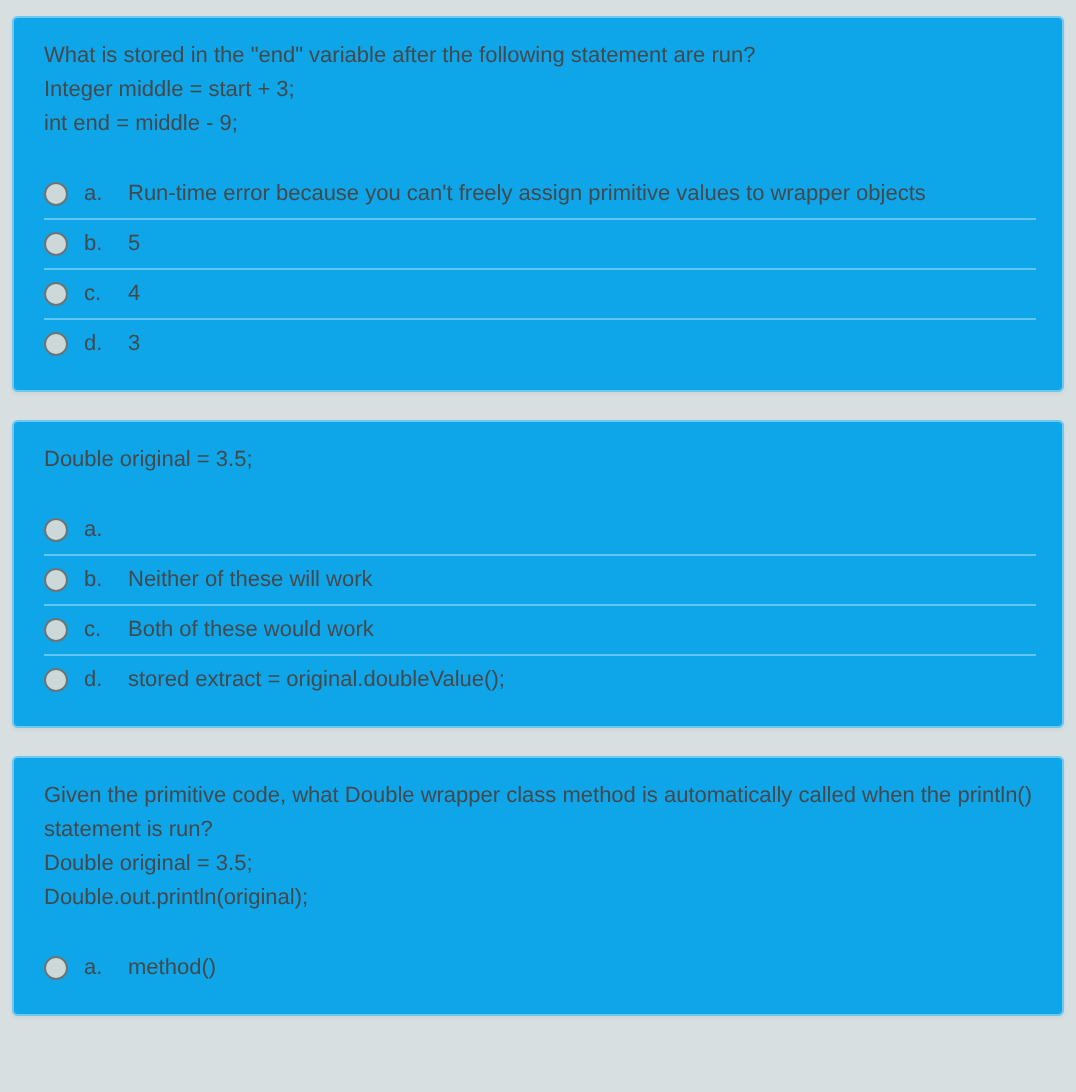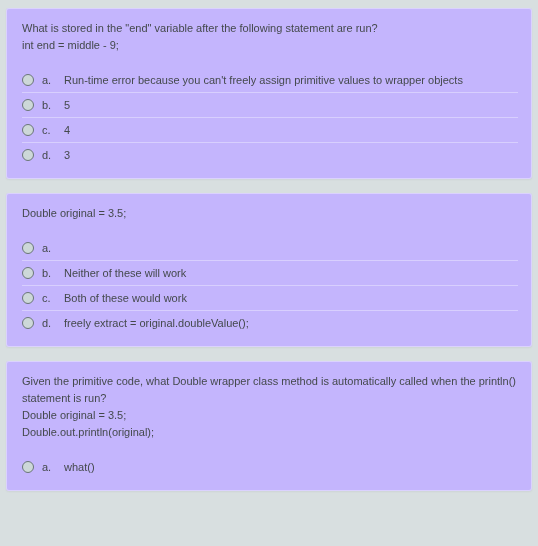--- a/index.html
+++ b/index.html
@@ -5,21 +5,21 @@
     * { box-sizing: border-box; margin: 0; padding: 0; }
     body {
       width: 538px;
       background: #d8dfe0;
       font-family: Arial, Helvetica, sans-serif;
       font-size: 11px;
       color: #44494c;
       padding: 8px 6px;
     }
     .question-block {
-      background: #c4b5fd;
+      background: #0ea5e9;
       border-radius: 3px;
       margin-bottom: 14px;
       padding: 12px 14px 12px 16px;
       box-shadow: inset 0 0 0 1px rgba(255,255,255,0.4), 0 1px 2px rgba(0,0,0,0.05);
     }
     .stem {
       margin-bottom: 14px;
       line-height: 1.55;
     }
     .stem .line { display: block; }
@@ -44,20 +44,21 @@
       min-width: 14px;
     }
     .opt-text { }
   </style>
 </head>
 <body>
 
 <div class="question-block">
   <div class="stem">
     <span class="line">What is stored in the "end" variable after the following statement are run?</span>
+    <span class="line">Integer middle = start + 3;</span>
     <span class="line">int end = middle - 9;</span>
   </div>
   <div class="options">
     <div class="option">
         <span class="radio"></span>
         <span class="letter">a.</span>
         <span class="opt-text">Run-time error because you can't freely assign primitive values to wrapper objects</span>
       </div>
     <div class="option">
         <span class="radio"></span>
@@ -92,32 +93,32 @@
         <span class="opt-text">Neither of these will work</span>
       </div>
     <div class="option">
         <span class="radio"></span>
         <span class="letter">c.</span>
         <span class="opt-text">Both of these would work</span>
       </div>
     <div class="option">
         <span class="radio"></span>
         <span class="letter">d.</span>
-        <span class="opt-text">freely extract = original.doubleValue();</span>
+        <span class="opt-text">stored extract = original.doubleValue();</span>
       </div>
   </div>
 </div>
 
 <div class="question-block">
   <div class="stem">
     <span class="line">Given the primitive code, what Double wrapper class method is automatically called when the println() statement is run?</span>
     <span class="line">Double original = 3.5;</span>
     <span class="line">Double.out.println(original);</span>
   </div>
   <div class="options">
     <div class="option">
         <span class="radio"></span>
         <span class="letter">a.</span>
-        <span class="opt-text">what()</span>
+        <span class="opt-text">method()</span>
       </div>
 
   </div>
 </div>
 
 </body></html>

